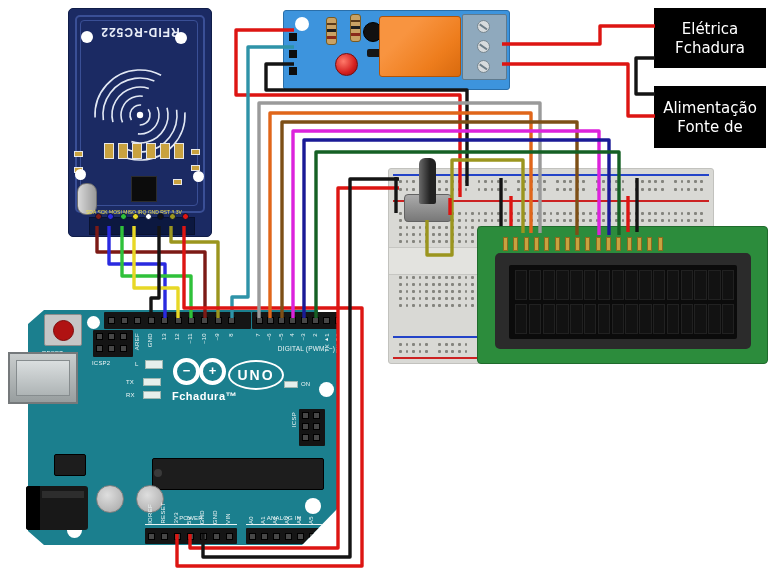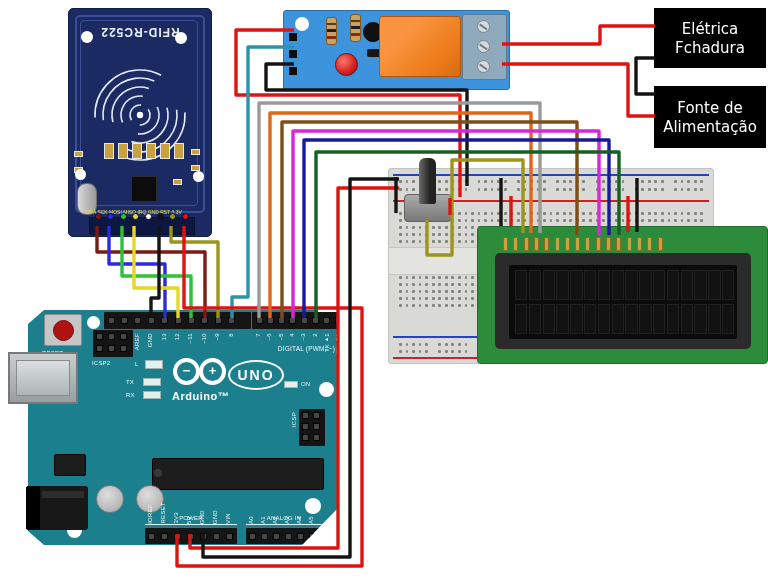--- a/index.html
+++ b/index.html
@@ -149,22 +149,22 @@
       <div class="screw" style="top:25px;"></div>
       <div class="screw" style="top:45px;"></div>
     </div>
   </div>
 
   <div class="blackbox" style="top:8px;height:60px;">
     <div>Elétrica</div>
     <div>Fchadura</div>
   </div>
   <div class="blackbox" style="top:86px;height:62px;">
+    <div>Alimentação</div>
     <div>Fonte de</div>
-    <div>Alimentação</div>
   </div>
 
   <div class="bboard" id="breadboard">
     <div class="bchan"></div>
     <div class="railline" style="top:5px;background:#2444c8;"></div>
     <div class="railline" style="top:31px;background:#cc2222;"></div>
     <div class="railline" style="top:167px;background:#2444c8;"></div>
     <div class="railline" style="top:188px;background:#cc2222;"></div>
   <div class="dot" style="position: absolute; left: 10px; top: 11px;"></div>
       <div class="dot" style="position: absolute; left: 16.55px; top: 11px;"></div>
@@ -910,21 +910,21 @@
     <span class="slk" style="left:64px;top:50px;">ICSP2</span>
     <span class="slk" style="left:107px;top:51px;">L</span>
     <div class="led" style="left:117px;top:50px;width:18px;height:9px;"></div>
     <span class="slk" style="left:98px;top:69px;">TX</span>
     <div class="led" style="left:115px;top:68px;width:18px;height:8px;"></div>
     <span class="slk" style="left:98px;top:82px;">RX</span>
     <div class="led" style="left:115px;top:81px;width:18px;height:8px;"></div>
     <div class="logo-c" style="left:145px;top:48px;">−</div>
     <div class="logo-c" style="left:171px;top:48px;">+</div>
     <div class="uno-oval">UNO</div>
-    <div class="brand">Arduino™</div>
+    <div class="brand">Fchadura™</div>
     <div class="led" style="left:256px;top:71px;width:14px;height:7px;"></div>
     <span class="slk" style="left:273px;top:71px;">ON</span>
     <span class="slk" style="left:167px;top:35px;width:140px;text-align:right;font-size:6.5px;">DIGITAL (PWM=~)</span>
     <div class="icsp-plate" style="left:271px;top:99px;width:26px;height:37px;" id="icspR">
         <div class="pin" style="position: absolute; left: 3px; top: 3px;"></div>
         <div class="pin" style="position: absolute; left: 14px; top: 3px;"></div>
         <div class="pin" style="position: absolute; left: 3px; top: 14px;"></div>
         <div class="pin" style="position: absolute; left: 14px; top: 14px;"></div>
         <div class="pin" style="position: absolute; left: 3px; top: 25px;"></div>
         <div class="pin" style="position: absolute; left: 14px; top: 25px;"></div>

